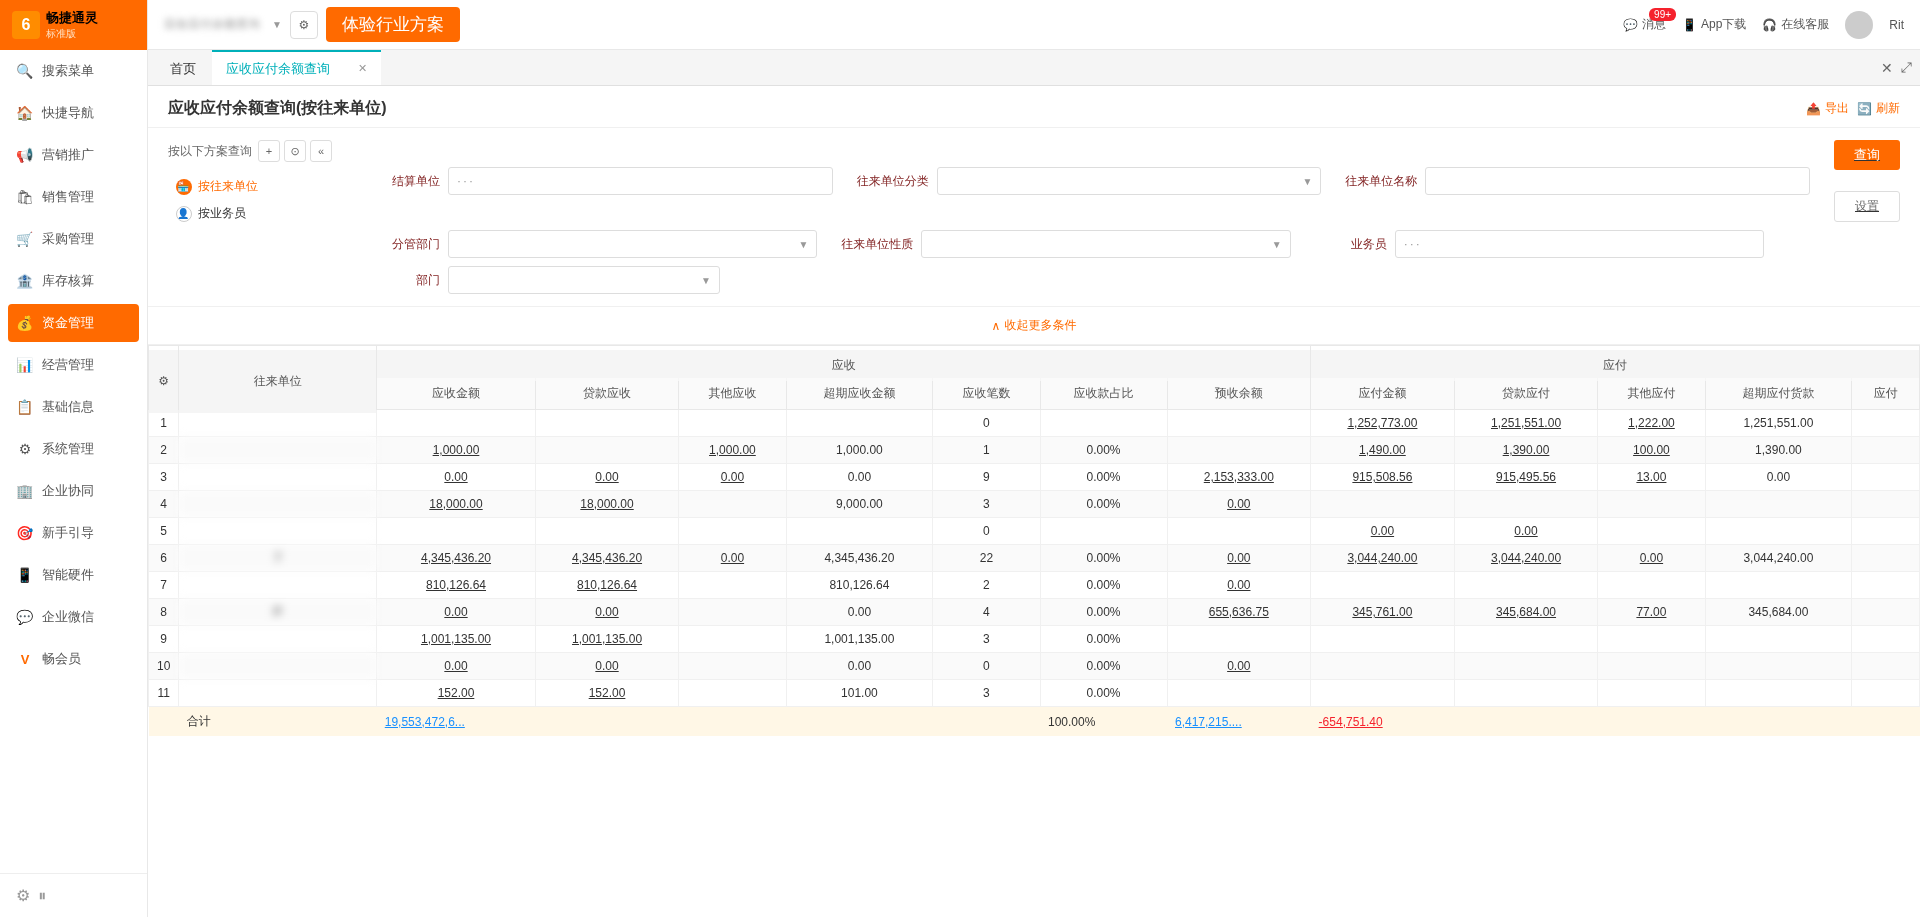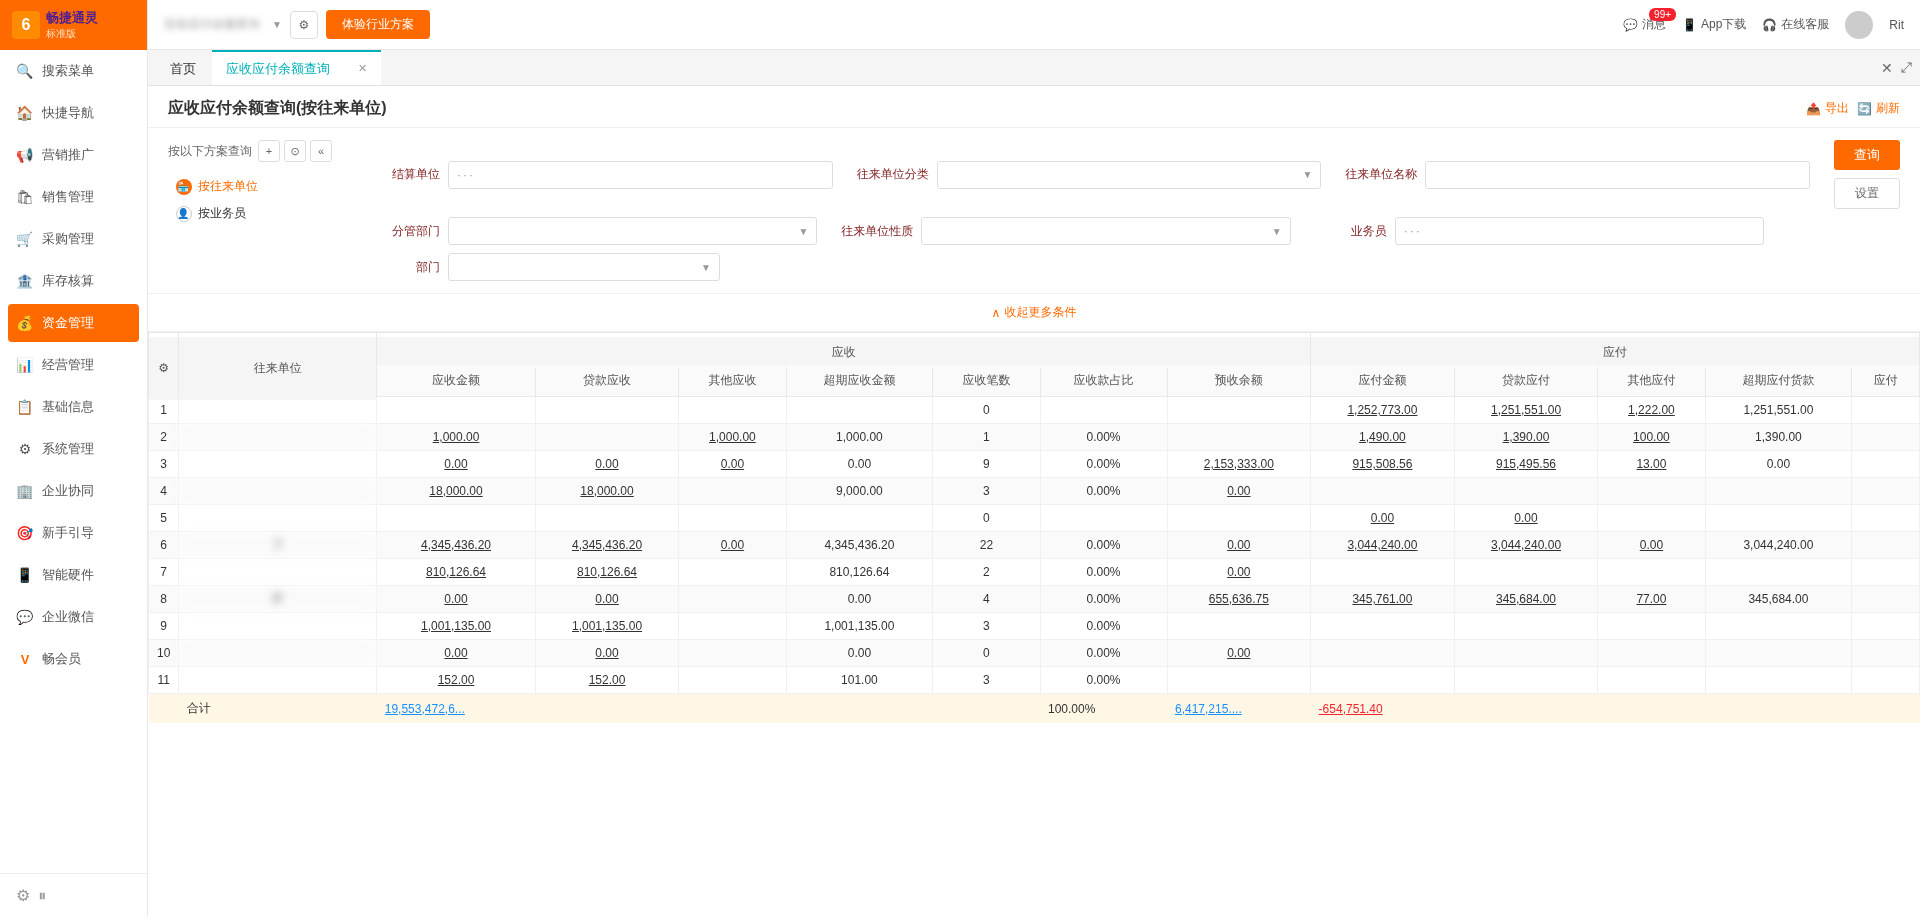--- a/index.html
+++ b/index.html
@@ -1,36 +1,36 @@
 <!DOCTYPE html>
 <html><head>
   <meta charset="utf-8">
   <style>
     * { margin: 0; padding: 0; box-sizing: border-box; }
     body { font-family: 'Microsoft YaHei', Arial, sans-serif; font-size: 12px; background: #f0f2f5; color: #333; width: 1920px; height: 917px; overflow: hidden; display: flex; }
 
     
     .sidebar { width: 148px; background: #fff; height: 917px; display: flex; flex-direction: column; border-right: 1px solid #e8e8e8; flex-shrink: 0; }
     .sidebar-logo { background: #ff6a00; height: 50px; display: flex; align-items: center; padding: 0 12px; }
-    .sidebar-logo-text { color: #4c1d95; font-size: 13px; font-weight: bold; }
+    .sidebar-logo-text { color: #000000; font-size: 13px; font-weight: bold; }
     .sidebar-logo-inner { display: flex; flex-direction: column; }
     .sidebar-item { display: flex; align-items: center; padding: 12px 16px; cursor: pointer; color: #555; gap: 8px; font-size: 13px; }
     .sidebar-item.active { background: #ff6a00; color: #fff; border-radius: 4px; margin: 2px 8px; padding: 10px 8px; }
     .sidebar-item .icon { width: 18px; height: 18px; display: inline-flex; align-items: center; justify-content: center; font-size: 14px; }
     .sidebar-bottom { margin-top: auto; border-top: 1px solid #eee; display: flex; align-items: center; padding: 12px 16px; gap: 8px; }
 
     
     .main { flex: 1; display: flex; flex-direction: column; height: 917px; overflow: hidden; }
 
     
     .top-header { background: #fff; height: 50px; display: flex; align-items: center; padding: 0 16px; border-bottom: 1px solid #e8e8e8; gap: 12px; }
     .top-header-left { display: flex; align-items: center; gap: 8px; flex: 1; }
     .chevron-down { color: #999; font-size: 10px; margin-left: 4px; }
     .gear-btn { width: 28px; height: 28px; border: 1px solid #ddd; border-radius: 4px; display: flex; align-items: center; justify-content: center; cursor: pointer; color: #666; }
-    .trial-btn { background: #ff6a00; color: #fff; border: none; border-radius: 4px; padding: 6px 16px; font-size: 12px; cursor: pointer; }
+    .trial-btn { background: #ff6a00; color: #fff; border: none; border-radius: 4px; padding: 6px 16px; font-size: 17px; cursor: pointer; }
     .top-header-right { display: flex; align-items: center; gap: 16px; }
     .header-action { display: flex; align-items: center; gap: 4px; font-size: 12px; color: #555; cursor: pointer; position: relative; }
     .badge { background: #f5222d; color: #fff; border-radius: 6px; padding: 1px 5px; font-size: 10px; position: absolute; top: -8px; right: -10px; }
     .avatar { width: 28px; height: 28px; background: #ddd; border-radius: 50%; }
     .user-name { font-size: 12px; color: #555; }
 
     
     .tab-bar { background: #f5f5f5; height: 36px; display: flex; align-items: stretch; border-bottom: 1px solid #e0e0e0; padding: 0 8px; gap: 2px; }
     .tab { display: flex; align-items: center; padding: 0 14px; cursor: pointer; font-size: 13px; color: #666; border-top: 2px solid transparent; gap: 6px; }
     .tab.active { background: #fff; color: #00b0b9; border-top: 2px solid #00b0b9; gap: 24px; }
@@ -267,21 +267,21 @@
                 <span class="arrow">▼</span>
               </div>
             </div>
             <div class="filter-field">
               <span class="filter-field-label">往来单位名称</span>
               <div class="filter-input">
                 <span></span>
               </div>
             </div>
 
-            <div style="display:flex;flex-direction:column;gap:4px;margin-left:8px;">
+            <div style="display:flex;flex-direction:column;gap:17px;margin-left:8px;text-decoration:underline;">
               <button class="query-btn">查询</button>
               <button class="settings-btn">设置</button>
             </div>
           </div>
 
           <div class="filter-row">
             <div class="filter-field">
               <span class="filter-field-label">分管部门</span>
               <div class="filter-input">
                 <span></span>

